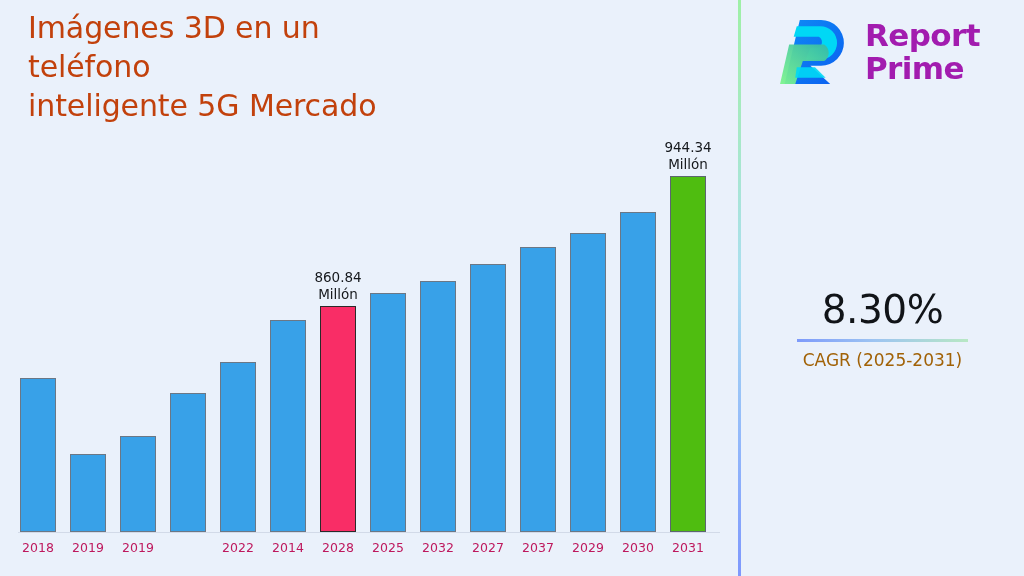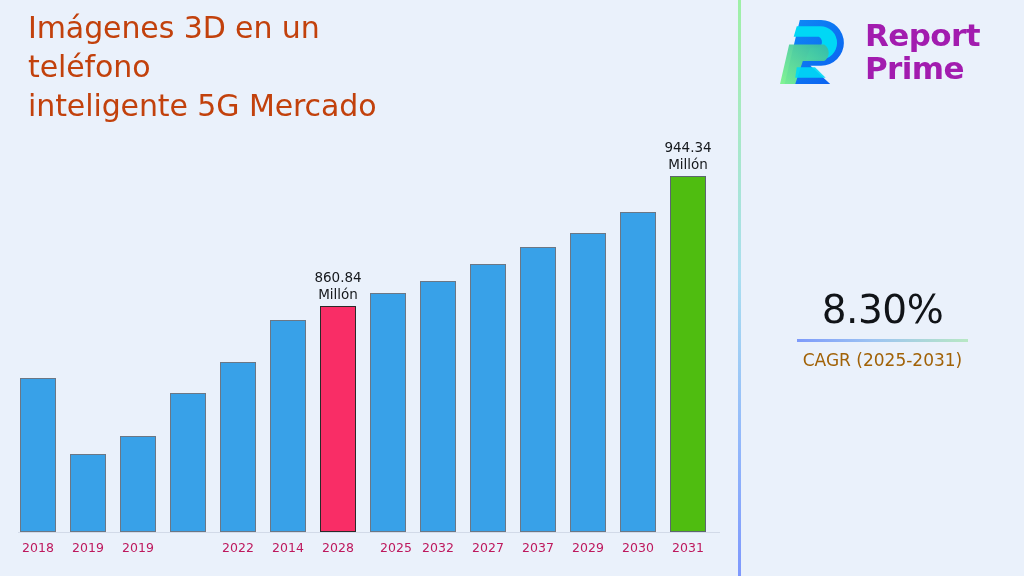--- a/index.html
+++ b/index.html
@@ -113,21 +113,21 @@
         <div class="tick-label" style="left: 170px; width: 36px; margin-top: 45px;">2021</div>
         <div class="bar" style="left: 220px; width: 36px; height: 170px;"></div>
         <div class="tick-label" style="left: 220px; width: 36px;">2022</div>
         <div class="bar" style="left: 270px; width: 36px; height: 212px;"></div>
         <div class="tick-label" style="left: 270px; width: 36px;">2014</div>
         <div class="bar accent-pink" style="left: 320px; width: 36px; height: 226px;"></div>
         <div class="tick-label" style="left: 320px; width: 36px;">2028</div>
         <div class="bar-value" style="left: 288px; width: 100px; top: 269px;">860.84
 Millón</div>
         <div class="bar" style="left: 370px; width: 36px; height: 239px;"></div>
-        <div class="tick-label" style="left: 370px; width: 36px; margin-left: 8px;">2025</div>
+        <div class="tick-label" style="left: 370px; width: 36px;">2025</div>
         <div class="bar" style="left: 420px; width: 36px; height: 251px;"></div>
         <div class="tick-label" style="left: 420px; width: 36px;">2032</div>
         <div class="bar" style="left: 470px; width: 36px; height: 268px;"></div>
         <div class="tick-label" style="left: 470px; width: 36px;">2027</div>
         <div class="bar" style="left: 520px; width: 36px; height: 285px;"></div>
         <div class="tick-label" style="left: 520px; width: 36px;">2037</div>
         <div class="bar" style="left: 570px; width: 36px; height: 299px;"></div>
         <div class="tick-label" style="left: 570px; width: 36px;">2029</div>
         <div class="bar" style="left: 620px; width: 36px; height: 320px;"></div>
         <div class="tick-label" style="left: 620px; width: 36px;">2030</div>

